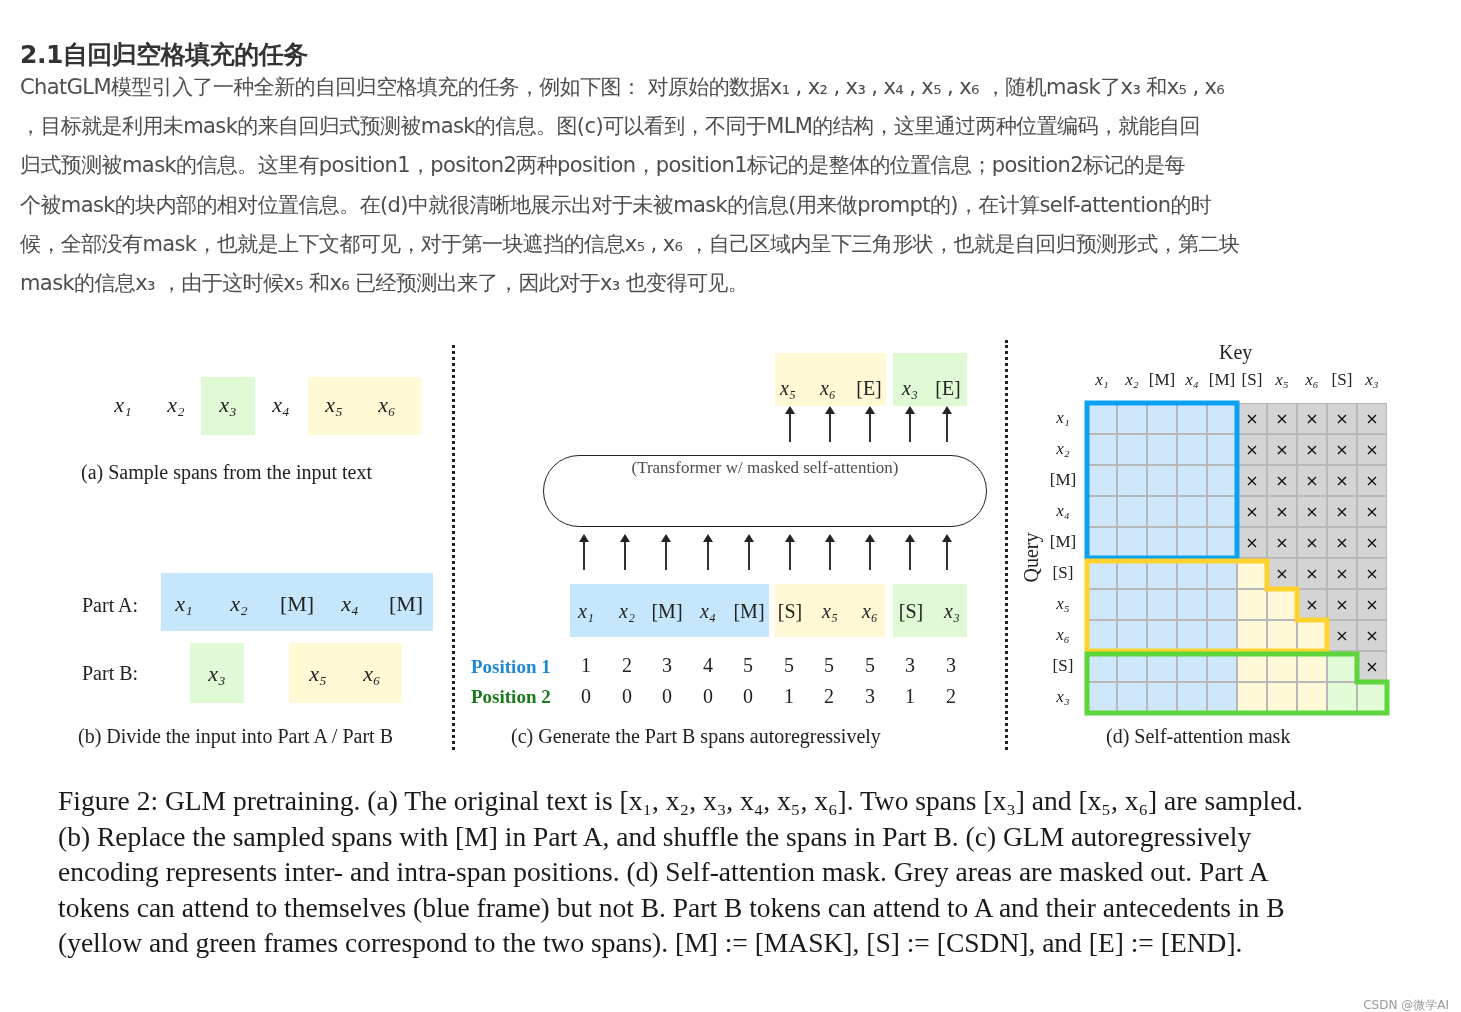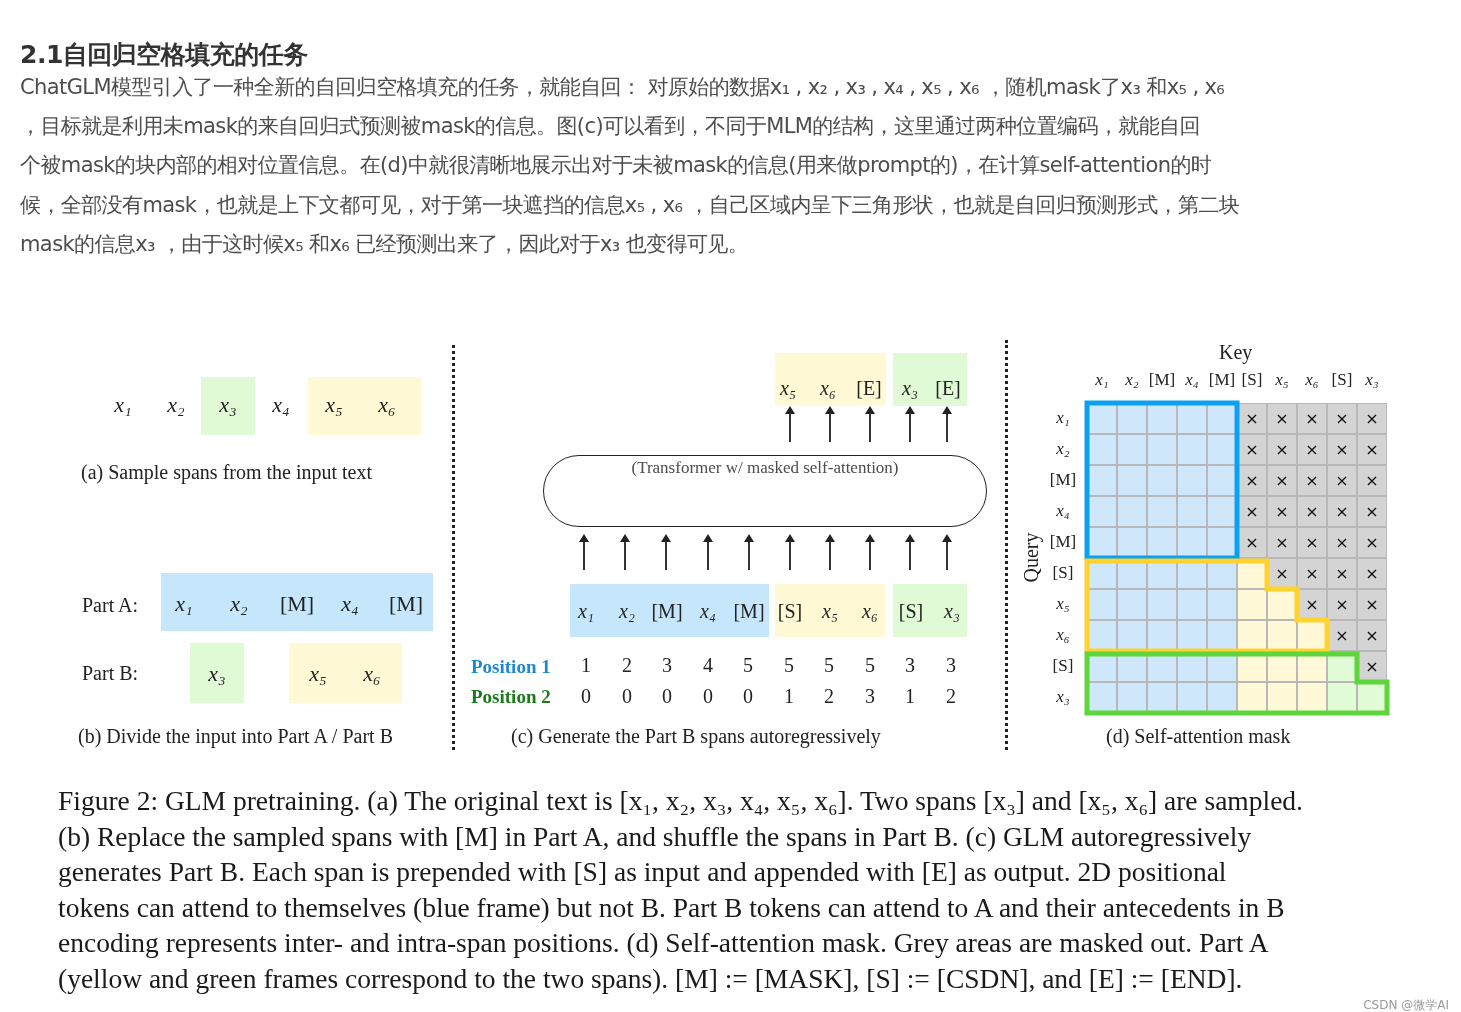--- a/index.html
+++ b/index.html
@@ -31,22 +31,23 @@
   .caption{position:absolute;left:58px;top:783px;width:1352px;font-family:"Liberation Serif",serif;font-size:27.5px;line-height:35.6px;color:#1a1a1a;text-align:justify;}
   .caption .cl{white-space:nowrap;display:flex;justify-content:space-between;}
   .watermark{position:absolute;right:12px;top:997px;font-size:12px;color:#9a9a9a;font-family:"DejaVu Sans",sans-serif;}
 </style>
 </head>
 <body>
 
 <div class="title">2.1自回归空格填充的任务</div>
 
 <div class="para">
-  <div class="line">ChatGLM模型引入了一种全新的自回归空格填充的任务，就能自回：  对原始的数据x₁ , x₂ , x₃ , x₄ , x₅ , x₆ ，随机mask了x₃ 和x₅ , x₆</div>
+  <div class="line">ChatGLM模型引入了一种全新的自回归空格填充的任务，例如下图：  对原始的数据x₁ , x₂ , x₃ , x₄ , x₅ , x₆ ，随机mask了x₃ 和x₅ , x₆</div>
   <div class="line">，目标就是利用未mask的来自回归式预测被mask的信息。图(c)可以看到，不同于MLM的结构，这里通过两种位置编码，就能自回</div>
+  <div class="line">归式预测被mask的信息。这里有position1，positon2两种position，position1标记的是整体的位置信息；position2标记的是每</div>
   <div class="line">个被mask的块内部的相对位置信息。在(d)中就很清晰地展示出对于未被mask的信息(用来做prompt的)，在计算self-attention的时</div>
   <div class="line">候，全部没有mask，也就是上下文都可见，对于第一块遮挡的信息x₅ , x₆ ，自己区域内呈下三角形状，也就是自回归预测形式，第二块</div>
   <div class="line">mask的信息x₃ ，由于这时候x₅ 和x₆ 已经预测出来了，因此对于x₃ 也变得可见。</div>
 </div>
 
 <div>
 
   <div>
     <div class="box green" style="left:201px;top:377px;width:54px;height:58px;"></div>
     <div class="box yellow" style="left:308px;top:377px;width:113px;height:58px;"></div>
@@ -287,19 +288,18 @@
           <polygon points="3,254.1 273,254.1 273,282 303,282 303,313 3,313" fill="none" stroke="#5cd63a" stroke-width="5"></polygon>
         </svg>
       </div>
     <div class="cap" style="left:1106px;top:725px;">(d)  Self-attention mask</div>
   </div>
 </div>
 
 <div class="caption">
   <div class="cl">Figure 2: GLM pretraining. (a) The original text is [x₁, x₂, x₃, x₄, x₅, x₆]. Two spans [x₃] and [x₅, x₆] are sampled.</div>
   <div class="cl">(b) Replace the sampled spans with [M] in Part A, and shuffle the spans in Part B. (c) GLM autoregressively</div>
-  <div class="cl">generates Part B. Each span is prepended with [S] as input and appended with [E] as output.  2D positional</div>
+  <div class="cl">encoding represents inter- and intra-span positions. (d) Self-attention mask. Grey areas are masked out. Part A</div>
   <div class="cl">tokens can attend to themselves (blue frame) but not B. Part B tokens can attend to A and their antecedents in B</div>
-  <div class="cl">encoding represents inter- and intra-span positions. (d) Self-attention mask. Grey areas are masked out. Part A</div>
   <div class="cl">(yellow and green frames correspond to the two spans). [M] := [MASK], [S] := [CSDN], and [E] := [END].</div>
 </div>
 
 <div class="watermark">CSDN @微学AI</div>
 
 </body></html>

